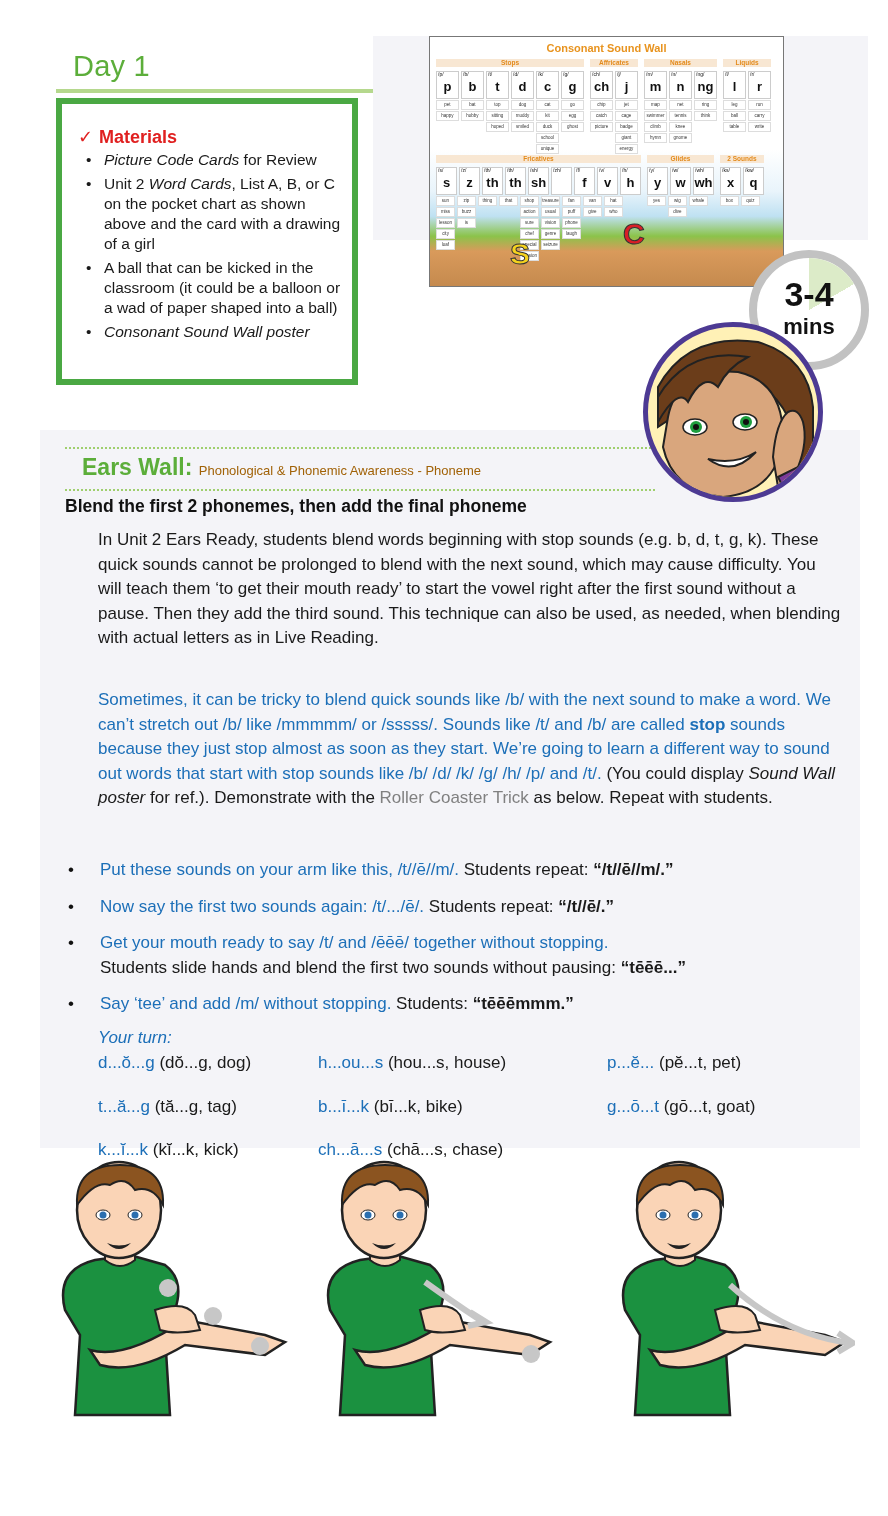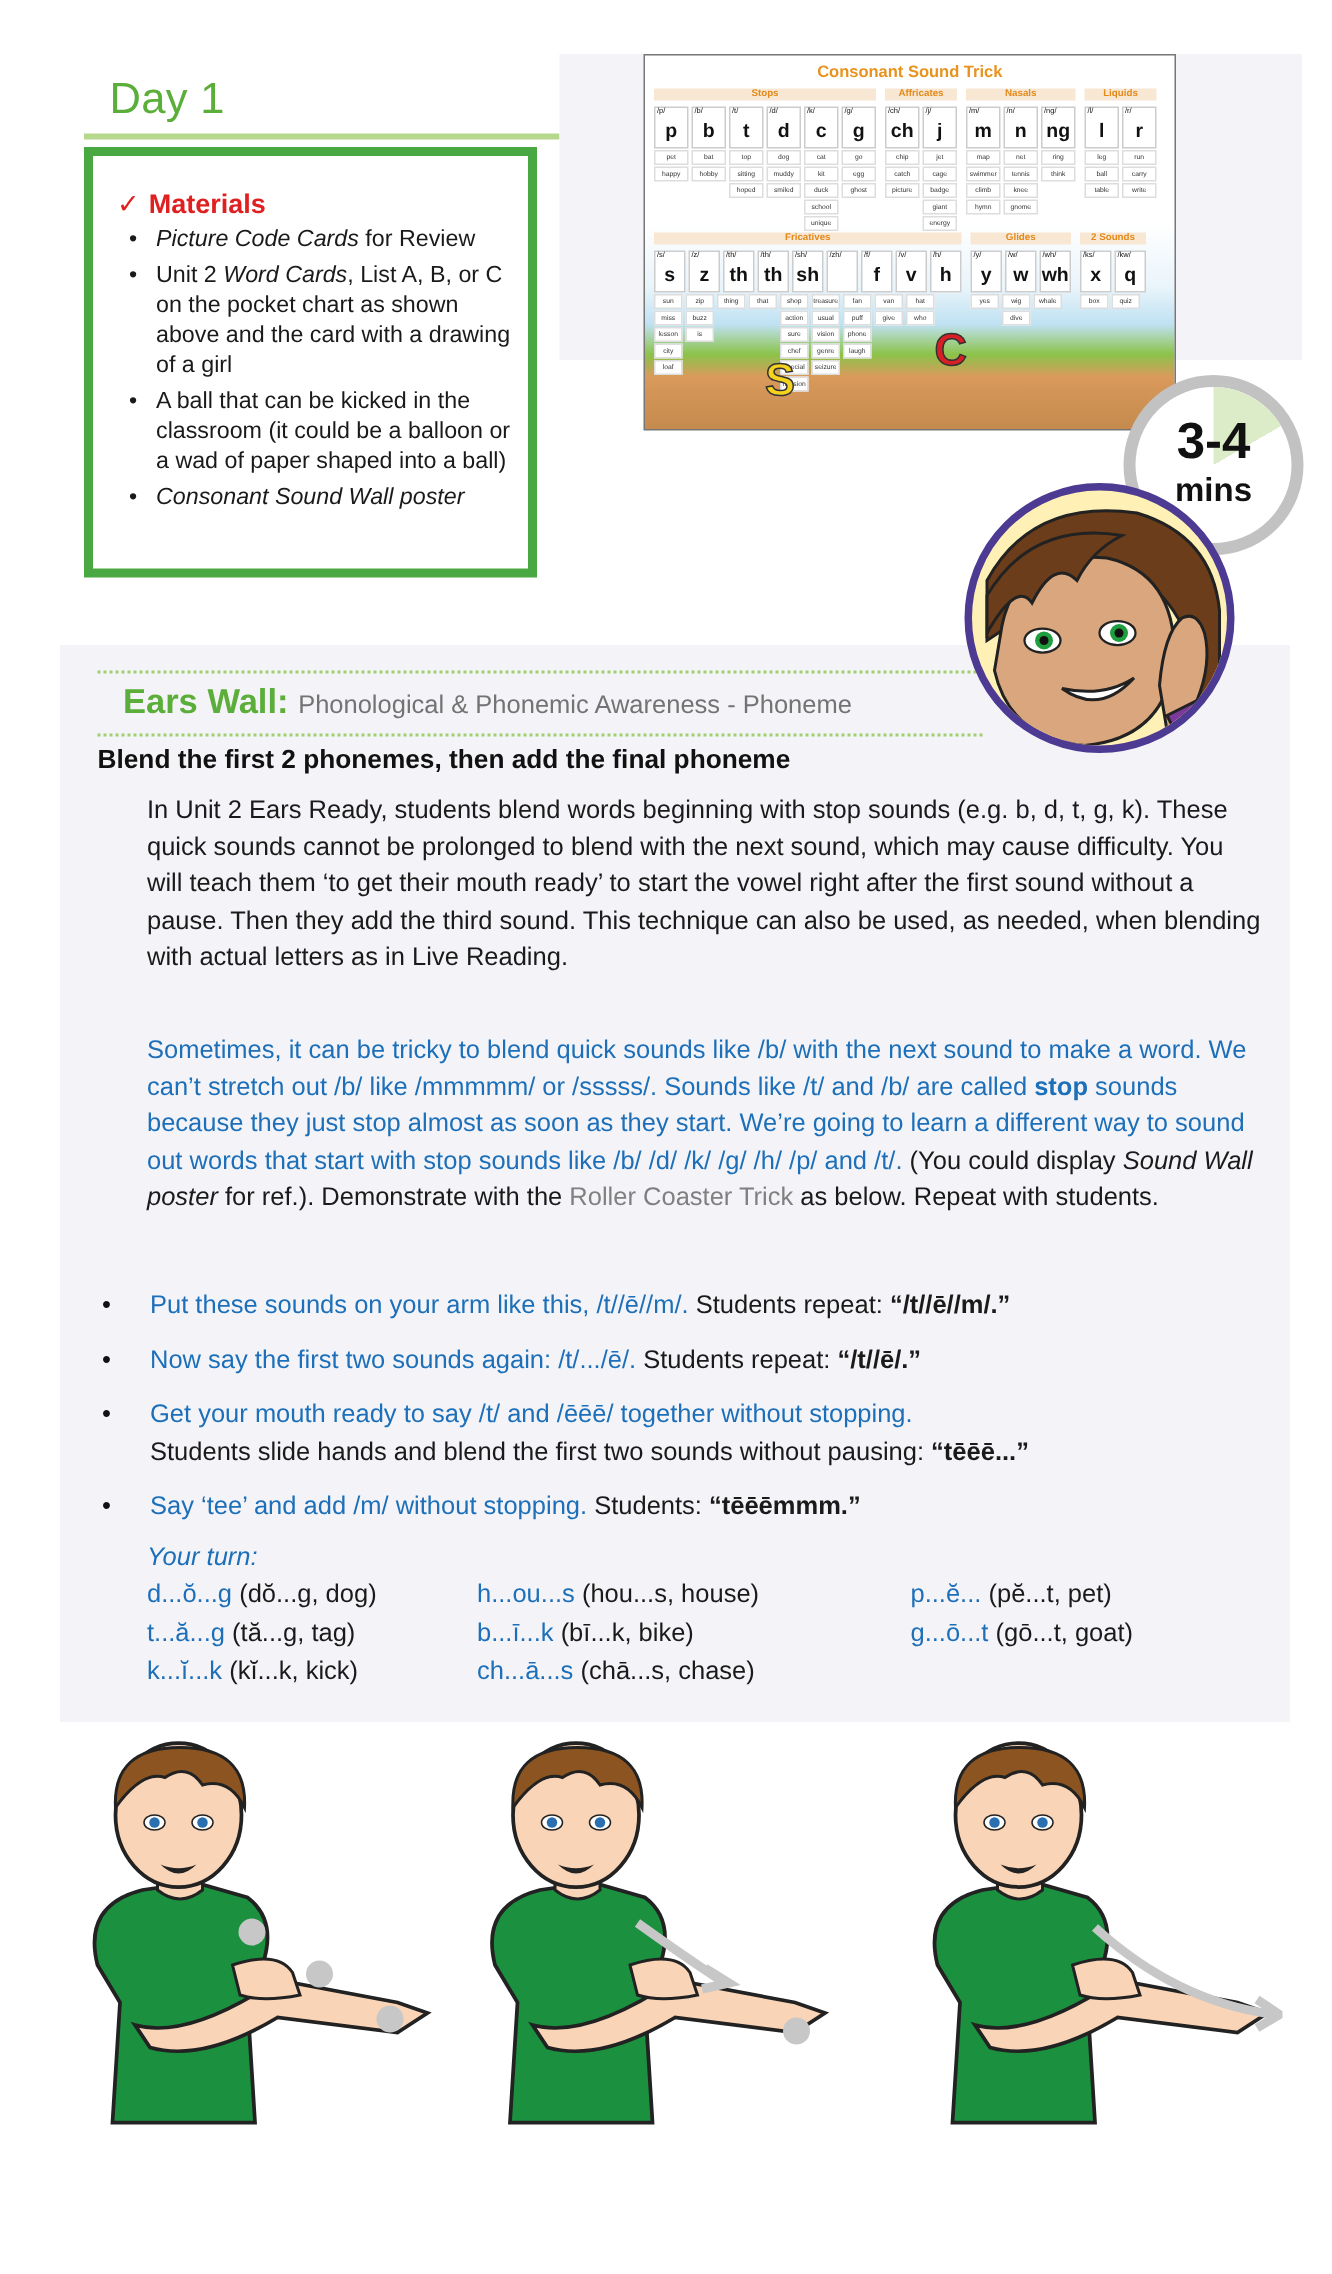--- a/index.html
+++ b/index.html
@@ -48,37 +48,37 @@
 
   
   .girl { position:absolute; left:643px; top:322px; width:170px; height:170px; border-radius:50%;
           border:5px solid #4d3a93; background:#fff1b6; overflow:hidden; z-index:3; }
 
   
   .main-panel { position:absolute; left:40px; top:430px; width:820px; height:718px; background:#f4f4f8; }
   .dotted-top { position:absolute; left:65px; top:447px; width:590px; border-top:2px dotted #9fcf6e; }
   .dotted-bot { position:absolute; left:65px; top:489px; width:590px; border-top:2px dotted #9fcf6e; }
   .section-title { position:absolute; left:82px; top:454px; font-size:23px; font-weight:bold; color:#5cae3a; white-space:nowrap; }
-  .section-sub { font-size:17px; font-weight:normal; color:#737373; }
+  .section-sub { font-size:13px; font-weight:normal; color:#a16207; }
   .subhead { position:absolute; left:65px; top:496px; font-size:17.5px; font-weight:bold; color:#111; }
 
   .para { position:absolute; left:98px; width:745px; font-size:17px; line-height:24.5px; }
   .p1 { top:528px; color:#1a1a1a; }
   .p2 { top:688px; color:#1c6fb8; }
   .black { color:#1a1a1a; }
   .gray { color:#808080; }
   .bold { font-weight:bold; }
 
   .bullets { position:absolute; left:64px; top:846px; width:790px; margin:0; padding:0; list-style:none; font-size:17px; line-height:24.5px; }
   .bullets li { position:relative; padding-left:36px; margin-bottom:6px; color:#1a1a1a;margin-top:12px; }
   .bullets li::before { content:"•"; position:absolute; left:4px; top:0; color:#111; }
   .blue { color:#1c6fb8; }
 
   .yourturn-label { position:absolute; left:98px; top:1028px; font-size:17px; color:#1c6fb8;font-style:italic; }
-  .yt-grid { position:absolute; left:98px; top:1051px; display:grid; grid-template-columns:220px 289px 260px; row-gap:1px; font-size:17px; line-height:24.5px; }
+  .yt-grid { position:absolute; left:98px; top:1051px; display:grid; grid-template-columns:220px 289px 260px; row-gap:19px; font-size:17px; line-height:24.5px; }
   .yt-item .seg { color:#1c6fb8; }
   .yt-item .gloss { color:#1a1a1a; }
 
   
   .boy { position:absolute; top:1160px; width:260px; height:260px; }
 </style>
 </head>
 <body>
 
 <div class="day-title">Day 1</div>
@@ -91,21 +91,21 @@
   <ul class="mat-list">
     <li><span class="it">Picture Code Cards</span><span> for Review</span></li>
     <li><span>Unit 2 </span><span class="it">Word Cards</span><span>, List A, B, or C on the pocket chart as shown above and the card with a drawing of a girl</span></li>
     <li><span>A ball that can be kicked in the classroom (it could be a balloon or a wad of paper shaped into a ball)</span></li>
     <li><span class="it">Consonant Sound Wall poster</span></li>
   </ul>
 </div>
 
 <div class="poster-panel"></div>
 <div class="poster">
-  <div class="poster-title">Consonant Sound Trick</div>
+  <div class="poster-title">Consonant Sound Wall</div>
   <div class="poster-row" id="poster-top" style="top:22px;">
       <div>
         <div class="cat">Stops</div>
         <div class="cards">
           <div class="card"><span class="snd">/p/</span>p</div>
           <div class="card"><span class="snd">/b/</span>b</div>
           <div class="card"><span class="snd">/t/</span>t</div>
           <div class="card"><span class="snd">/d/</span>d</div>
           <div class="card"><span class="snd">/k/</span>c</div>
           <div class="card"><span class="snd">/g/</span>g</div>

